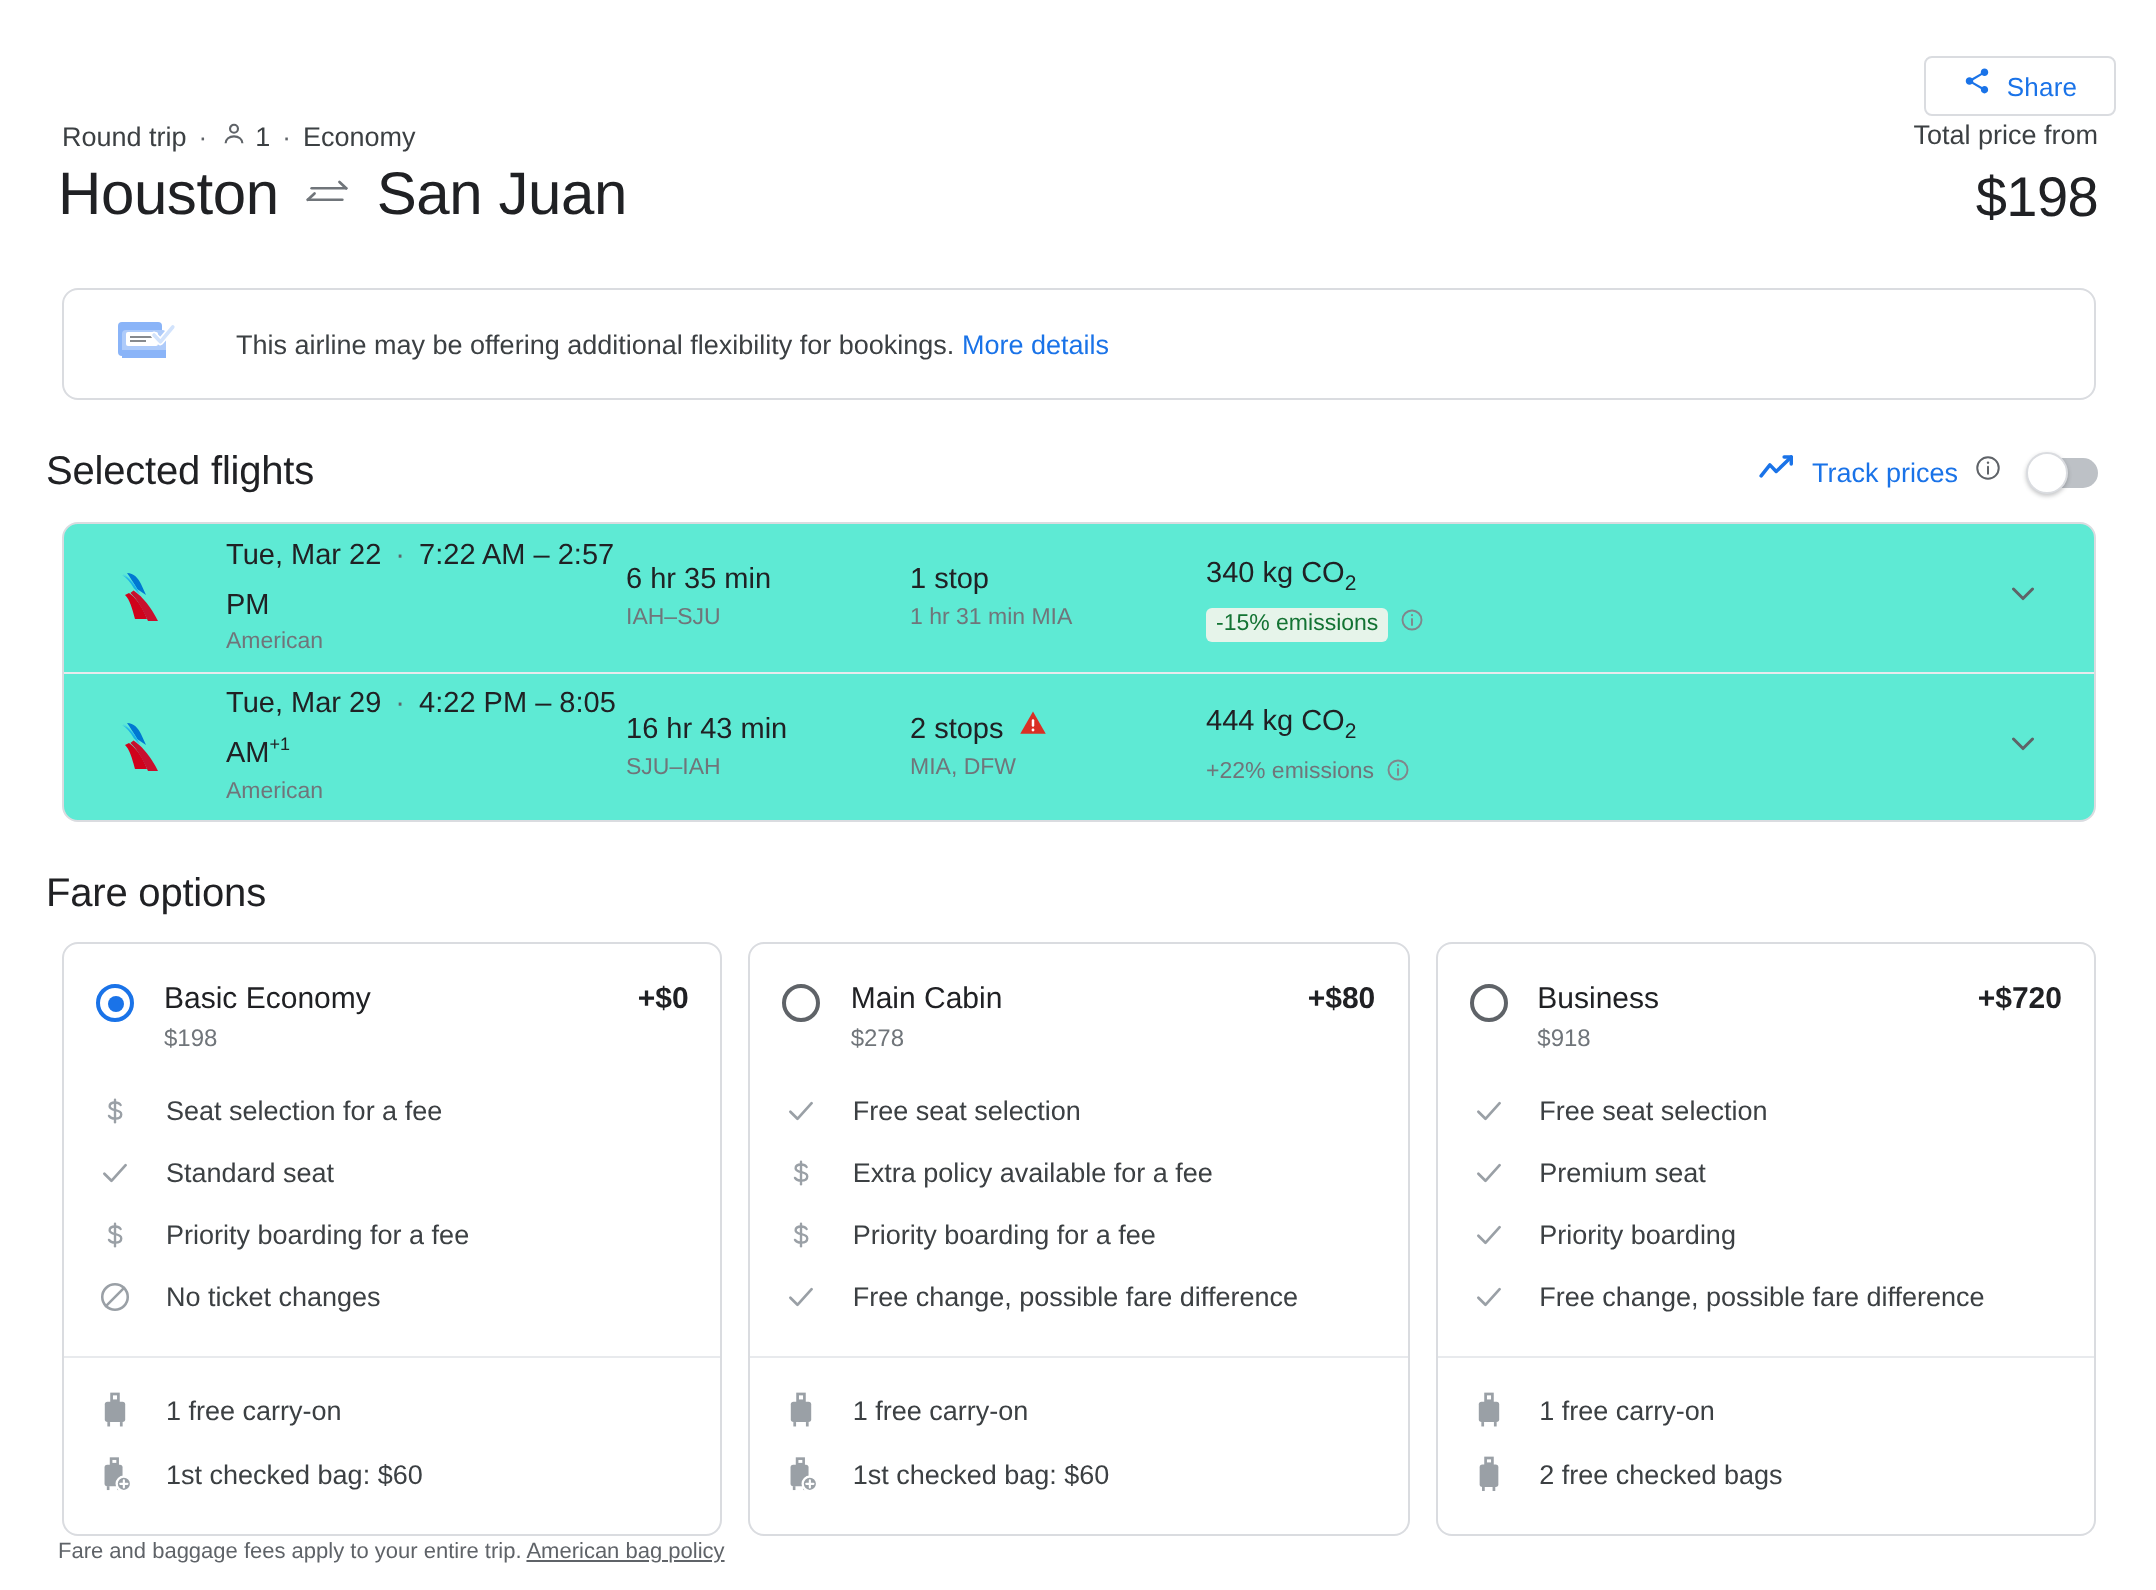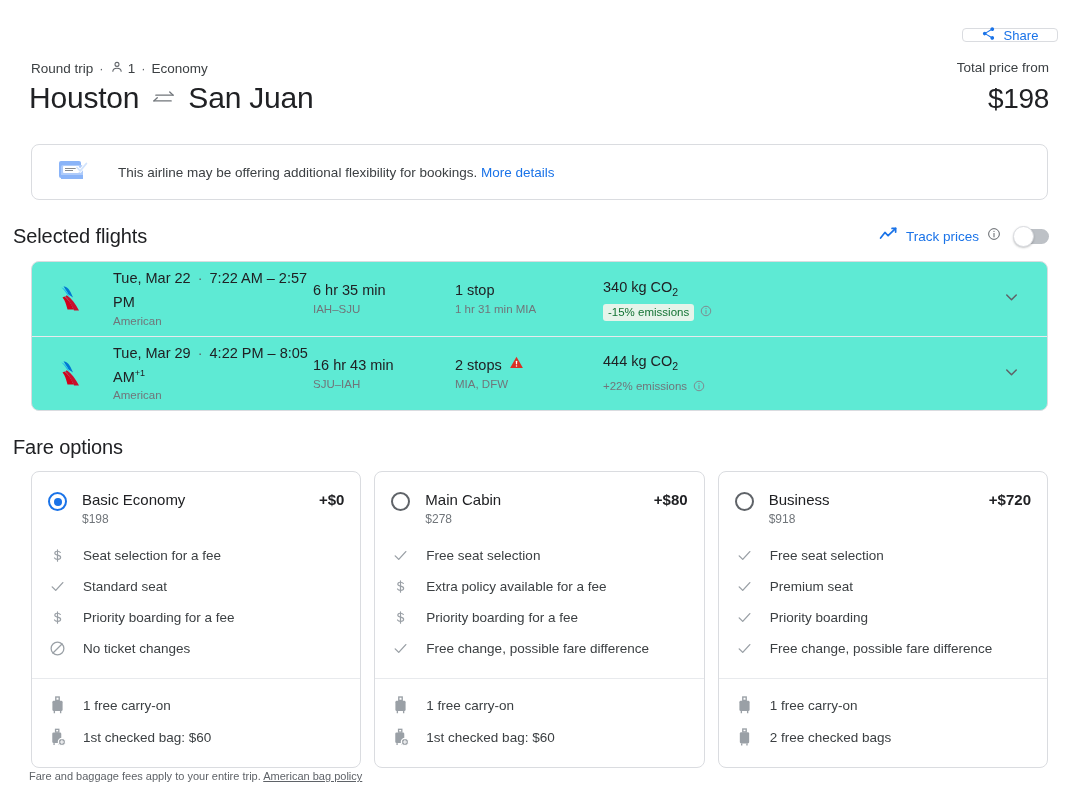--- a/index.html
+++ b/index.html
@@ -9,21 +9,21 @@
     background: #ffffff;
     font-family: "Liberation Sans", sans-serif;
     color: #202124;
     -webkit-font-smoothing: antialiased;
   }
   .page { position: relative; width: 1078px; height: 795px; overflow: hidden; }
 
   
   .share-btn {
     position: absolute; top: 28px; left: 962px;
-    width: 96px; height: 14px;
+    width: 96px; height: 30px;
     border: 1px solid #dadce0; border-radius: 4px;
     background: #fff;
     display: flex; align-items: center; justify-content: center; gap: 7px;
     cursor: pointer;
   }
   .share-btn .lbl { color: #1a73e8; font-size: 13px; font-weight: 500; letter-spacing: .1px; }
 
   
   .hdr-meta {
     position: absolute; top: 60px; left: 31px;
@@ -51,21 +51,21 @@
   .flex-banner {
     position: absolute; top: 144px; left: 31px; width: 1017px; height: 56px;
     border: 1px solid #dadce0; border-radius: 8px; background: #fff;
     display: flex; align-items: center; padding-left: 24px; gap: 28px;
   }
   .flex-banner .txt { font-size: 13.5px; color: #3c4043; }
   .flex-banner .lnk { color: #1a73e8; cursor: pointer; }
 
   
   .sec-title {
-    position: absolute; left: 13px; font-size: 20px; color: #202124; letter-spacing: -0.1px;
+    position: absolute; left: 23px; font-size: 20px; color: #202124; letter-spacing: -0.1px;
   }
   .sec-title.sel { top: 225px; }
   .sec-title.fare { top: 436px; }
 
   .track {
     position: absolute; top: 226px; right: 29px;
     display: flex; align-items: center; gap: 8px;
   }
   .track .tlabel { font-size: 13.5px; color: #1a73e8; font-weight: 500; }
   .toggle {

